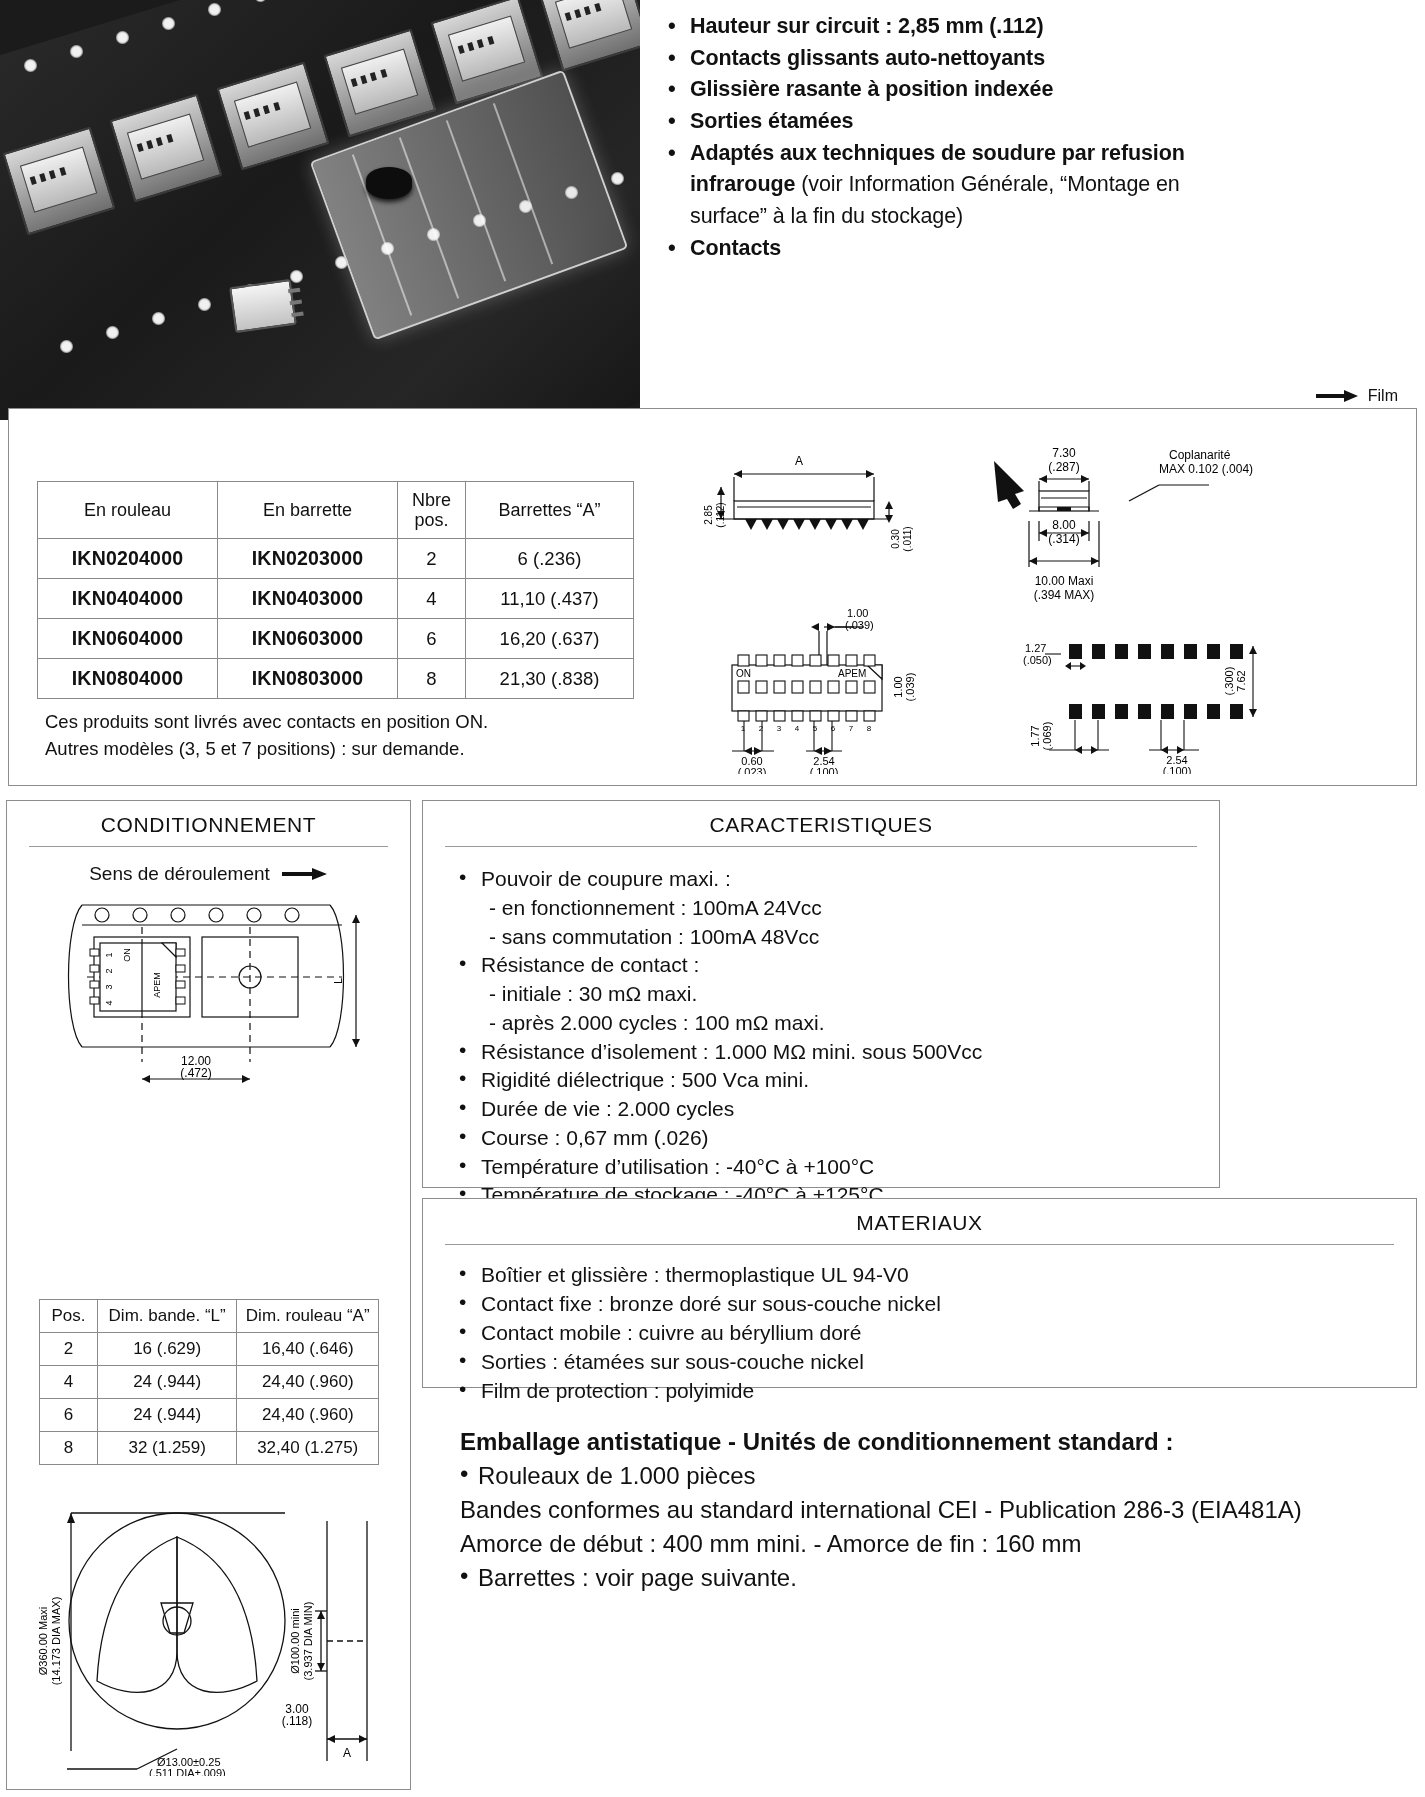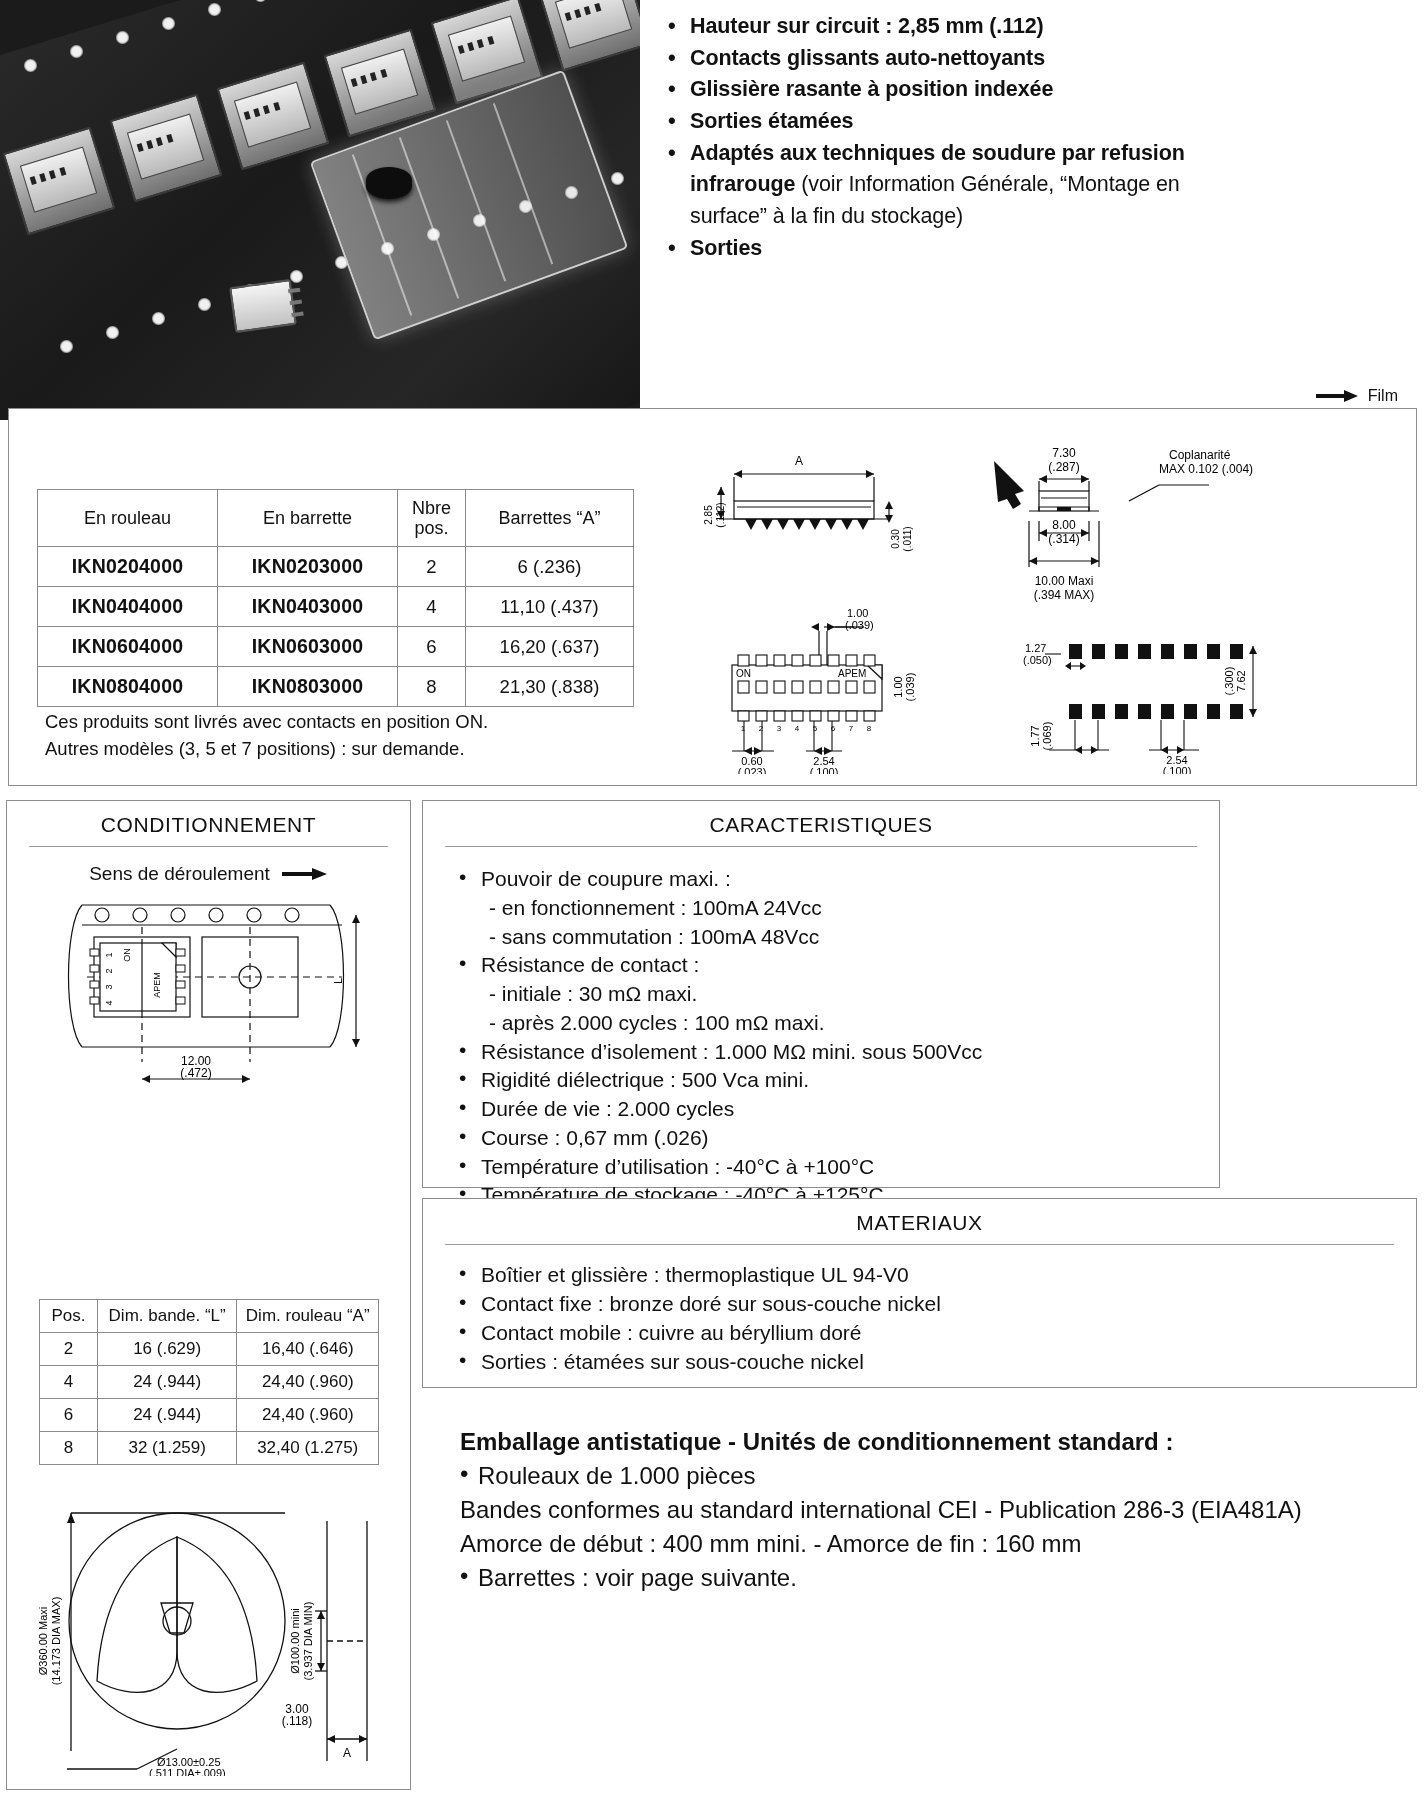--- a/index.html
+++ b/index.html
@@ -104,21 +104,21 @@
   .film-arrow { width:44px; height:12px; position:relative; }
   .film-arrow::before {
     content:""; position:absolute; left:0; top:4px; width:30px; height:4px; background:#111;
   }
   .film-arrow::after {
     content:""; position:absolute; left:28px; top:0; width:0; height:0;
     border-left:14px solid #111; border-top:6px solid transparent; border-bottom:6px solid transparent;
   }
 
   table.ref {
-    position:absolute; left:28px; top:80px;
+    position:absolute; left:28px; top:72px;
     border-collapse:collapse; font-size:18.5px;padding-left:34px;
   }
   table.ref th, table.ref td {
     border:1px solid #8a8a8a; text-align:center;
     padding:8px 10px; font-weight:normal;
   }
   table.ref th { font-size:18px; line-height:1.12; }
   table.ref td.part { font-weight:bold; font-size:19.5px; letter-spacing:.2px; }
   .c1 { width:180px; } .c2 { width:180px; } .c3 { width:68px; } .c4 { width:168px; }
 
@@ -284,21 +284,21 @@
 
   <div class="features">
     <ul class="feat-list">
       <li><span>Hauteur sur circuit : 2,85 mm (.112)</span></li>
       <li><span>Contacts glissants auto-nettoyants</span></li>
       <li><span>Glissière rasante à position indexée</span></li>
       <li><span>Sorties étamées</span></li>
       <li><span>Adaptés aux techniques de soudure par refusion</span></li>
       <li class="cont"><span>infrarouge</span><span class="reg"> (voir Information Générale, “Montage en</span></li>
       <li class="cont"><span class="reg">surface” à la fin du stockage)</span></li>
-      <li><span>Sorties</span></li>
+      <li><span>Contacts</span></li>
     </ul>
   </div>
 </div>
 
 <div class="mid-box">
 
   <div class="film-label">
     <span class="film-arrow"></span>
     <span>Film</span>
   </div>
@@ -679,20 +679,21 @@
 </div>
 
 <div class="mat-box">
   <div class="panel-title">MATERIAUX</div>
   <div class="panel-rule"></div>
   <ul class="mat-list" id="mat-list">
       <li>Boîtier et glissière : thermoplastique UL 94-V0</li>
       <li>Contact fixe : bronze doré sur sous-couche nickel</li>
       <li>Contact mobile : cuivre au béryllium doré</li>
       <li>Sorties : étamées sur sous-couche nickel</li>
+      <li>Film de protection : polyimide</li>
     </ul>
 </div>
 
 <div class="emb">
   <div class="hd">Emballage  antistatique - Unités de conditionnement standard :</div>
   <ul id="emb-list">
       <li class="b">Rouleaux de 1.000 pièces</li>
       <li class="n">Bandes conformes au standard international CEI - Publication 286-3 (EIA481A)</li>
       <li class="n">Amorce de début : 400 mm mini. - Amorce de fin : 160 mm</li>
       <li class="b">Barrettes : voir page suivante.</li>

